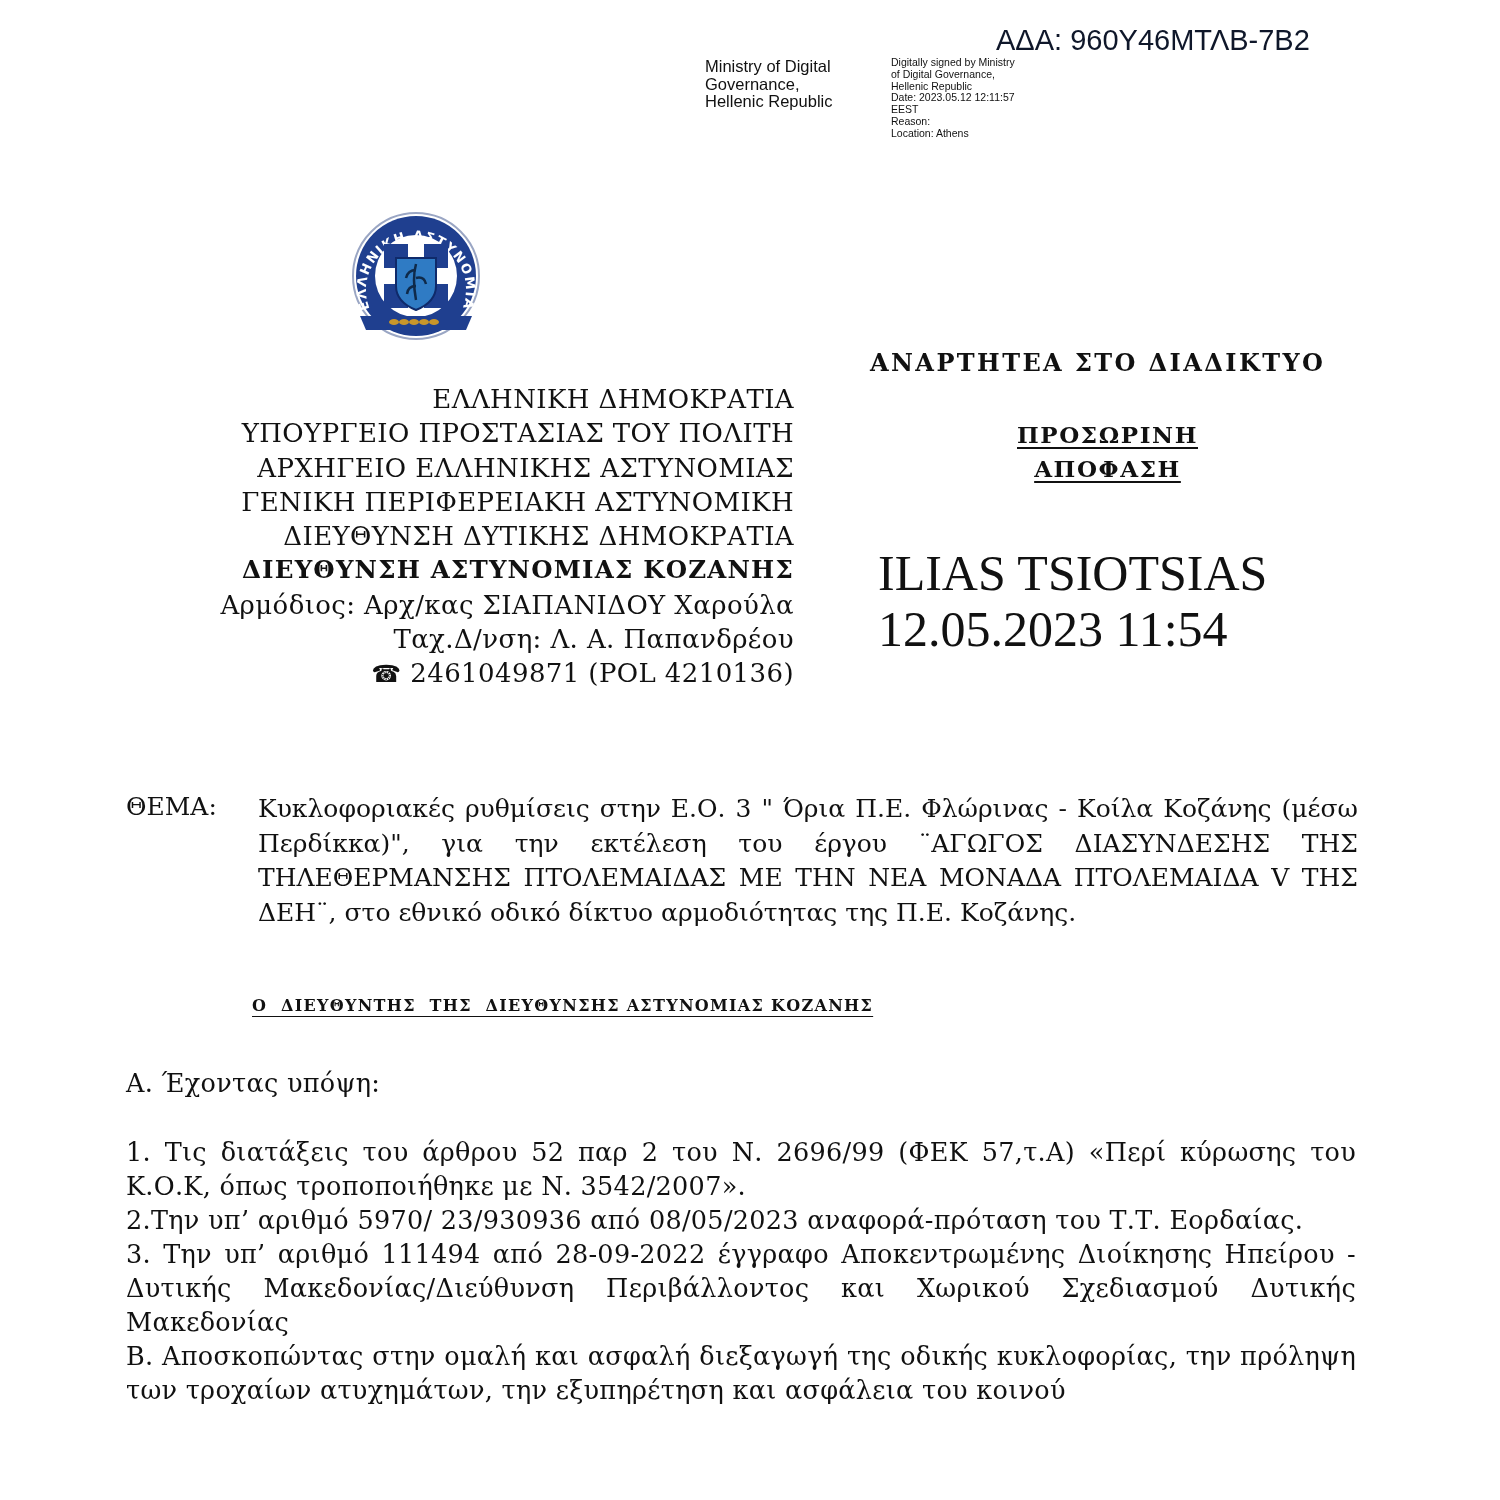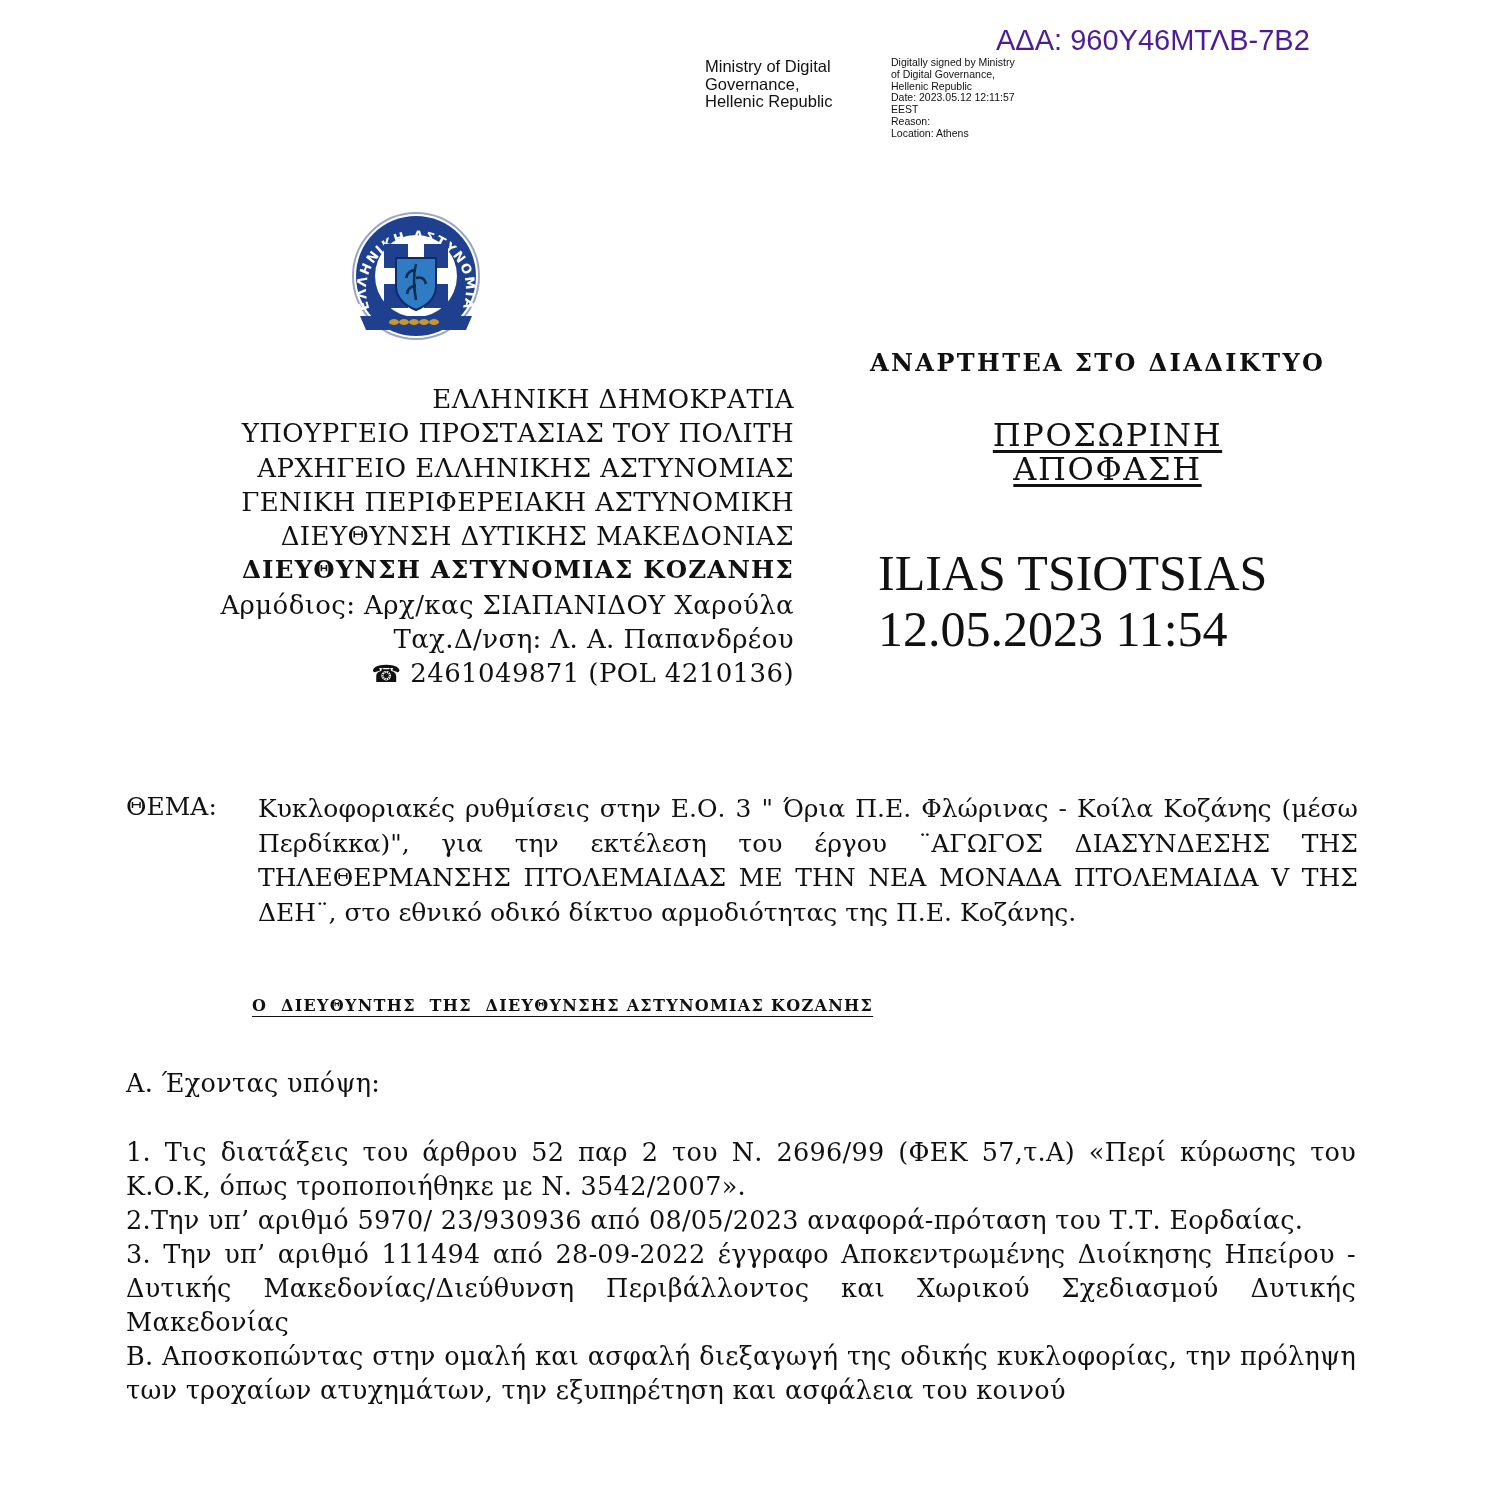--- a/index.html
+++ b/index.html
@@ -1,29 +1,29 @@
 <!DOCTYPE html>
 <html><head>
 <meta charset="utf-8">
 <style>
   html, body { margin:0; padding:0; background:#ffffff; }
   body { width:1500px; height:1500px; position:relative; overflow:hidden; color:#111; font-family:"DejaVu Serif", serif; }
   .abs { position:absolute; }
-  .ada { left:996px; top:24px; font-family:"Liberation Sans", sans-serif; font-size:29px; color:#4c1d95; white-space:nowrap; }
+  .ada { left:996px; top:24px; font-family:"Liberation Sans", sans-serif; font-size:29px; color:#0f172a; white-space:nowrap; }
   .sig-name { left:705px; top:58px; font-family:"Liberation Sans", sans-serif; font-size:16.5px; line-height:17.5px; }
   .sig-name div { white-space:nowrap; }
   .sig-detail { left:853px; top:57px; font-family:"Liberation Sans", sans-serif; font-size:10.5px; line-height:11.8px;margin-left:38px; }
   .sig-detail div { white-space:nowrap; }
   .logo { left:346px; top:208px; width:140px; height:142px; }
   .header-left { left:100px; top:382px; width:694px; text-align:right; font-size:26px; line-height:34.3px; letter-spacing:0.4px; }
   .header-left .line { white-space:nowrap; }
   .header-left .bold { font-weight:bold; font-size:24.5px; letter-spacing:1.2px; }
   .phone-glyph { font-family:"DejaVu Sans", sans-serif; font-size:24px; }
   .post { left:870px; top:348px; font-weight:bold; font-size:24px; letter-spacing:2.4px; white-space:nowrap; }
-  .temp { left:990px; top:418px; width:235px; text-align:center; font-weight:normal; font-size:32px; line-height:34px; letter-spacing:1.6px; }
+  .temp { left:990px; top:418px; width:235px; text-align:center; font-weight:bold; font-size:23px; line-height:34px; letter-spacing:1.6px; }
   .temp span { text-decoration:underline; text-underline-offset:4px; }
   .signer { left:878px; top:545px; font-family:"Liberation Serif", serif; font-size:50px; line-height:56px; white-space:nowrap; }
   .subject-label { left:126px; top:792px; font-size:25px; }
   .subject-text { left:258px; top:792px; width:1100px; font-size:25px; line-height:34.5px; text-align:justify; text-align-last:left; }
   .director { left:252px; top:996px; font-weight:bold; font-size:16px; letter-spacing:1.3px; text-decoration:underline; text-underline-offset:5px; white-space:pre; }
   .body-text { left:126px; width:1230px; font-size:25.5px; line-height:34px; text-align:justify; letter-spacing:0.3px; }
   .body-text p { margin:0; }
 </style>
 </head>
 <body>
@@ -71,21 +71,21 @@
       <ellipse cx="88" cy="114" rx="5" ry="3"></ellipse>
     </g>
   </svg>
 </div>
 
 <div class="abs header-left">
   <div class="line">ΕΛΛΗΝΙΚΗ ΔΗΜΟΚΡΑΤΙΑ</div>
   <div class="line">ΥΠΟΥΡΓΕΙΟ ΠΡΟΣΤΑΣΙΑΣ ΤΟΥ ΠΟΛΙΤΗ</div>
   <div class="line">ΑΡΧΗΓΕΙΟ ΕΛΛΗΝΙΚΗΣ ΑΣΤΥΝΟΜΙΑΣ</div>
   <div class="line">ΓΕΝΙΚΗ ΠΕΡΙΦΕΡΕΙΑΚΗ ΑΣΤΥΝΟΜΙΚΗ</div>
-  <div class="line">ΔΙΕΥΘΥΝΣΗ ΔΥΤΙΚΗΣ ΜΑΚΕΔΟΝΙΑΣ</div>
+  <div class="line">ΔΙΕΥΘΥΝΣΗ ΔΥΤΙΚΗΣ ΔΗΜΟΚΡΑΤΙΑ</div>
   <div class="line bold">ΔΙΕΥΘΥΝΣΗ ΑΣΤΥΝΟΜΙΑΣ ΚΟΖΑΝΗΣ</div>
   <div class="line">Αρμόδιος: Αρχ/κας ΣΙΑΠΑΝΙΔΟΥ Χαρούλα</div>
   <div class="line">Ταχ.Δ/νση: Λ. Α. Παπανδρέου</div>
   <div class="line">
     <span class="phone-glyph">☎</span>
     <span>2461049871 (POL 4210136)</span>
   </div>
 </div>
 
 <div class="abs post">ΑΝΑΡΤΗΤΕΑ ΣΤΟ ΔΙΑΔΙΚΤΥΟ</div>

